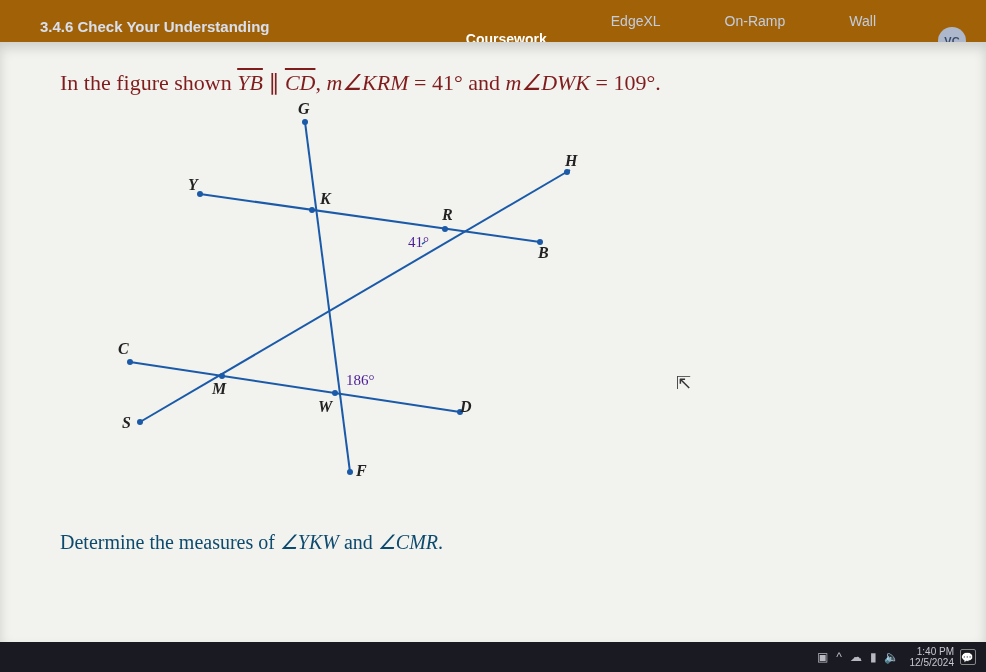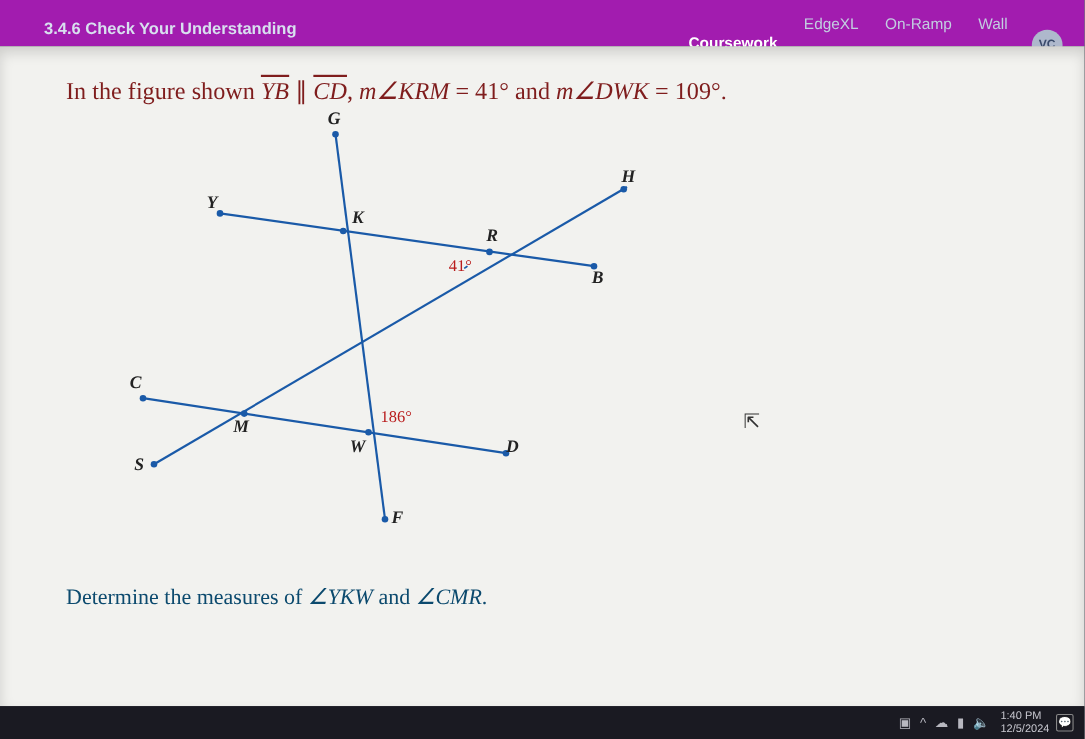--- a/index.html
+++ b/index.html
@@ -5,27 +5,28 @@
   * { box-sizing: border-box; margin: 0; padding: 0; }
   body {
     font-family: Arial, Helvetica, sans-serif;
     background: #2a2a35;
     width: 986px;
     height: 672px;
     overflow: hidden;
     position: relative;
   }
   .header {
-    background: #a21caf;
+    background: #a16207;
     color: #cdd6e8;
     height: 42px;
     display: flex;
     align-items: center;
     padding: 0 20px 0 40px;
     font-size: 14px;
+    gap: 40px;
   }
   .header-title { font-weight: bold; color: #d8e0ef; font-size: 15px; flex: 0 0 auto; margin-top:10px;}
   .header-spacer { flex: 1; }
   .nav-item { margin: 0 12px; color: #c2cde0; font-size: 14px; cursor: pointer; }
   .nav-item.active { color: #ffffff; font-weight: bold; margin-top: 36px; }
   .avatar {
     width: 28px; height: 28px; border-radius: 50%;
     background: #aeb8cc; color: #3a4a6a;
     display: flex; align-items: center; justify-content: center;
     font-size: 11px; font-weight: bold; margin-left: 10px; margin-top: 40px;
@@ -58,21 +59,21 @@
     font-family: Georgia, serif;
     font-style: italic;
     font-weight: bold;
     font-size: 16px;
     color: #222;
   }
   .ang-label {
     position: absolute;
     font-family: Georgia, serif;
     font-size: 15px;
-    color: #b91c1c;
+    color: #4c1d95;
   }
   .question {
     font-family: Georgia, 'Times New Roman', serif;
     font-size: 20px;
     color: #0c4a6e;
     margin-top: 8px;
   }
   .cursor-arrow {
     position: absolute;
     font-size: 18px;
@@ -84,21 +85,21 @@
     height: 30px;
     background: #1a1a22;
     display: flex;
     align-items: center;
     justify-content: flex-end;
     padding: 0 10px;
     color: #c8c8d0;
     font-size: 10px;
   }
   .tray-icon { margin: 0 4px; font-size: 12px; color: #b8b8c0; }
-  .clock { text-align: left; line-height: 11px; font-size: 10px; margin: 0 6px; }
+  .clock { text-align: right; line-height: 11px; font-size: 10px; margin: 0 6px; }
   .notif { width:16px; height:16px; border:1px solid #888; border-radius:2px; display:flex; align-items:center; justify-content:center; font-size:10px;}
 </style>
 </head>
 <body>
 
 <div class="header">
   <span class="header-title">3.4.6 Check Your Understanding</span>
   <span class="header-spacer"></span>
   <span class="nav-item active">Coursework</span>
   <span class="nav-item">EdgeXL</span>

